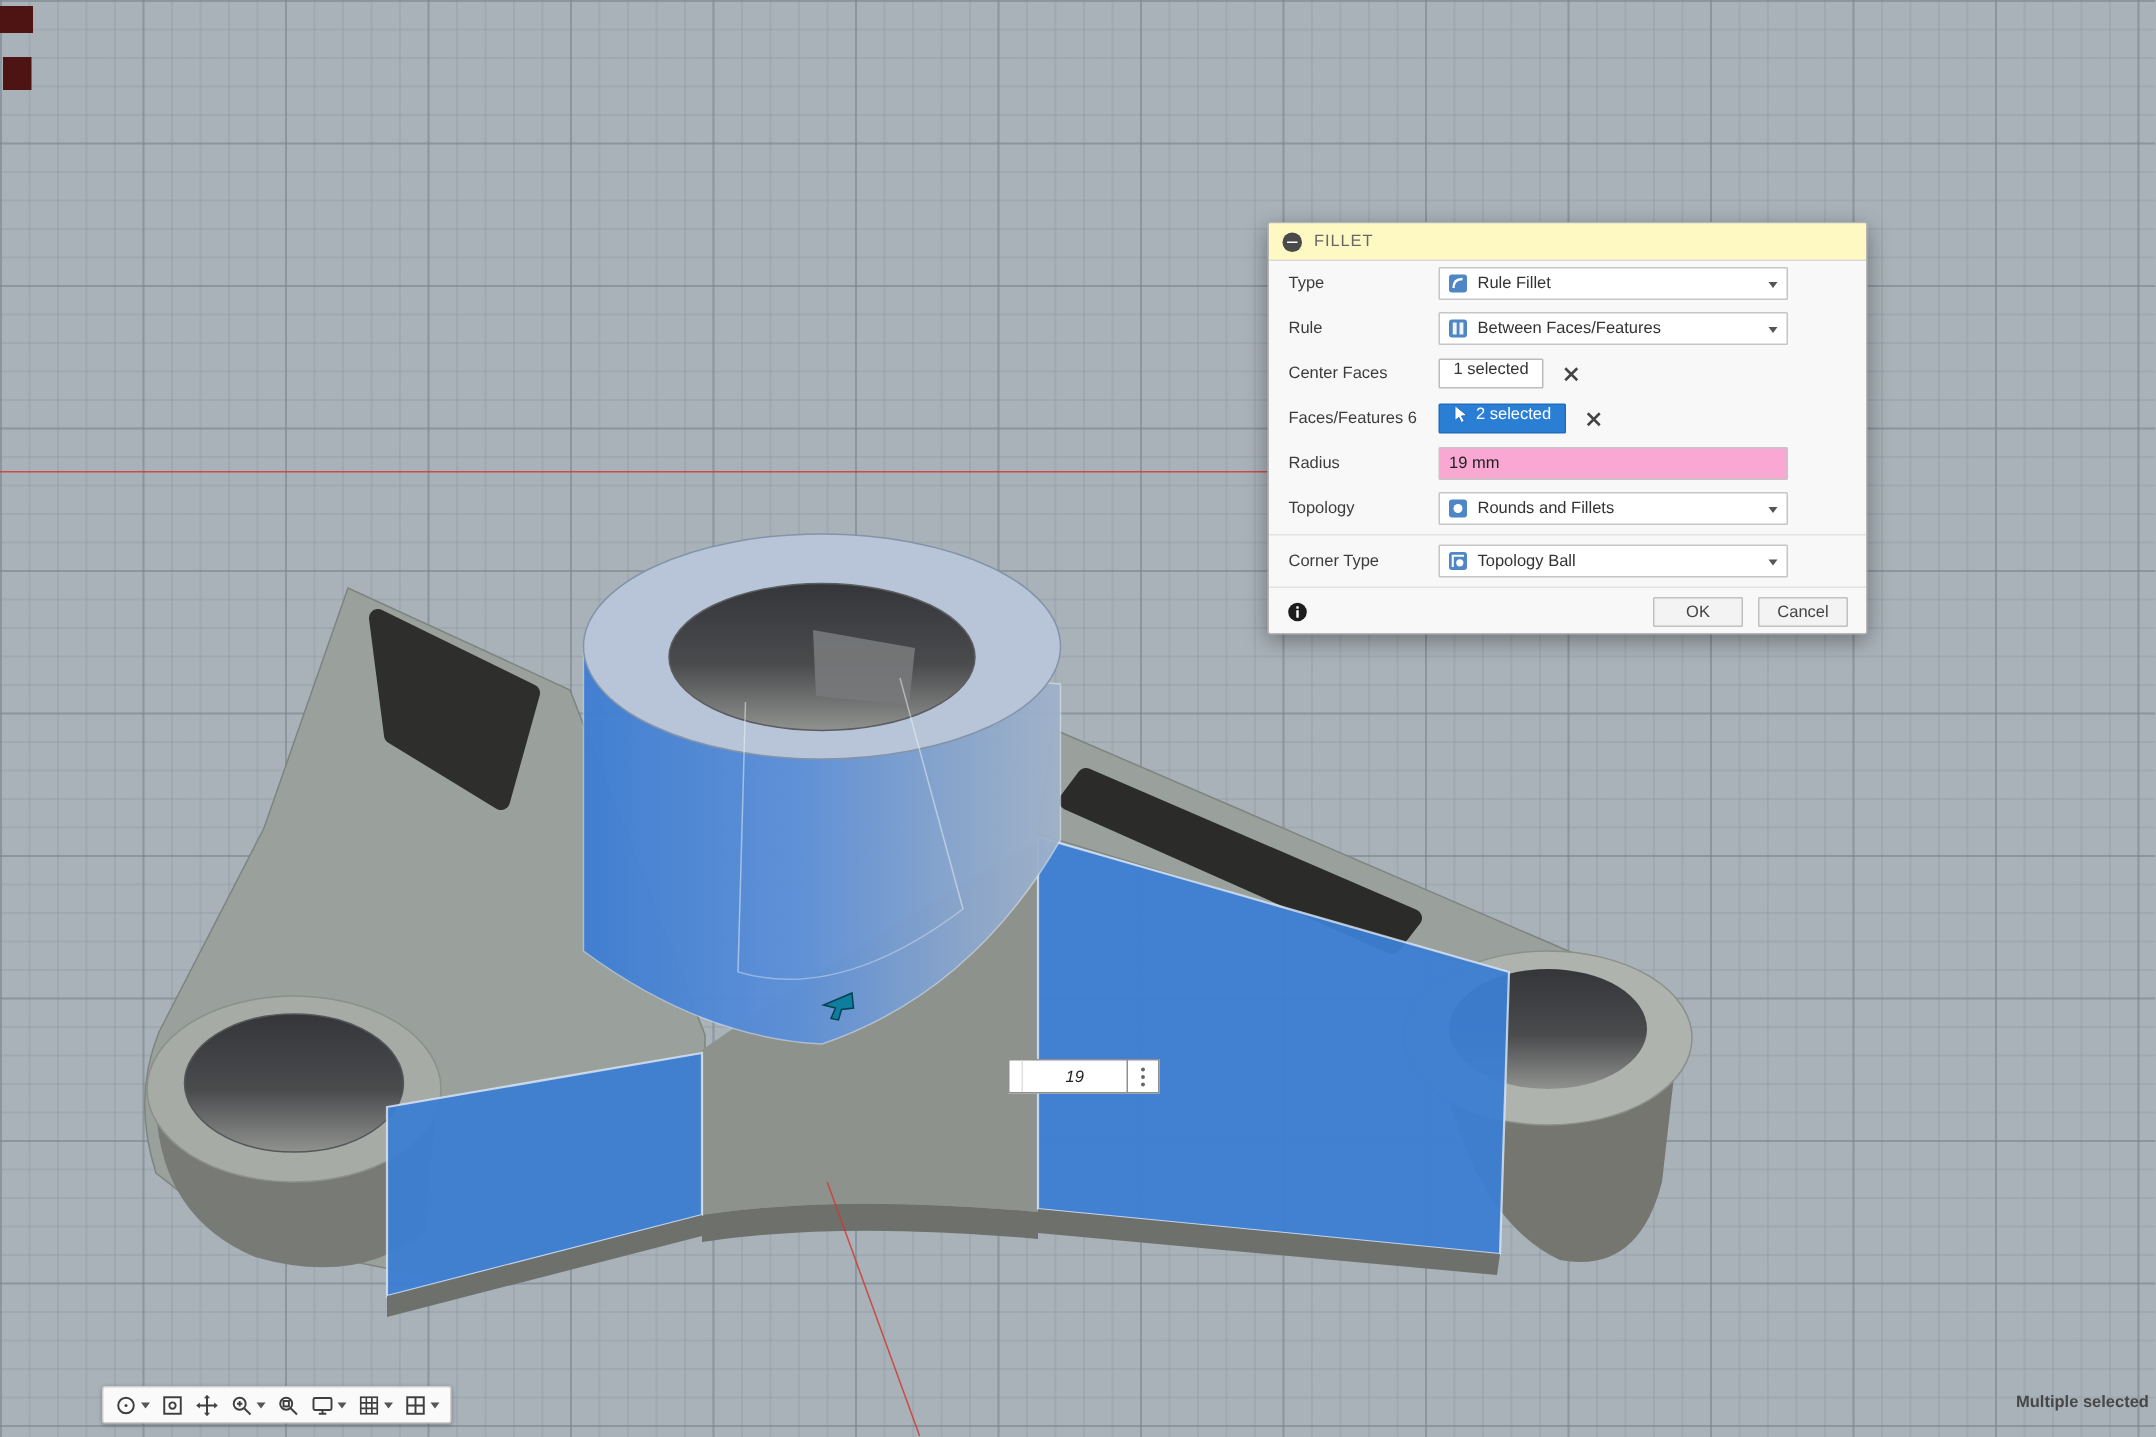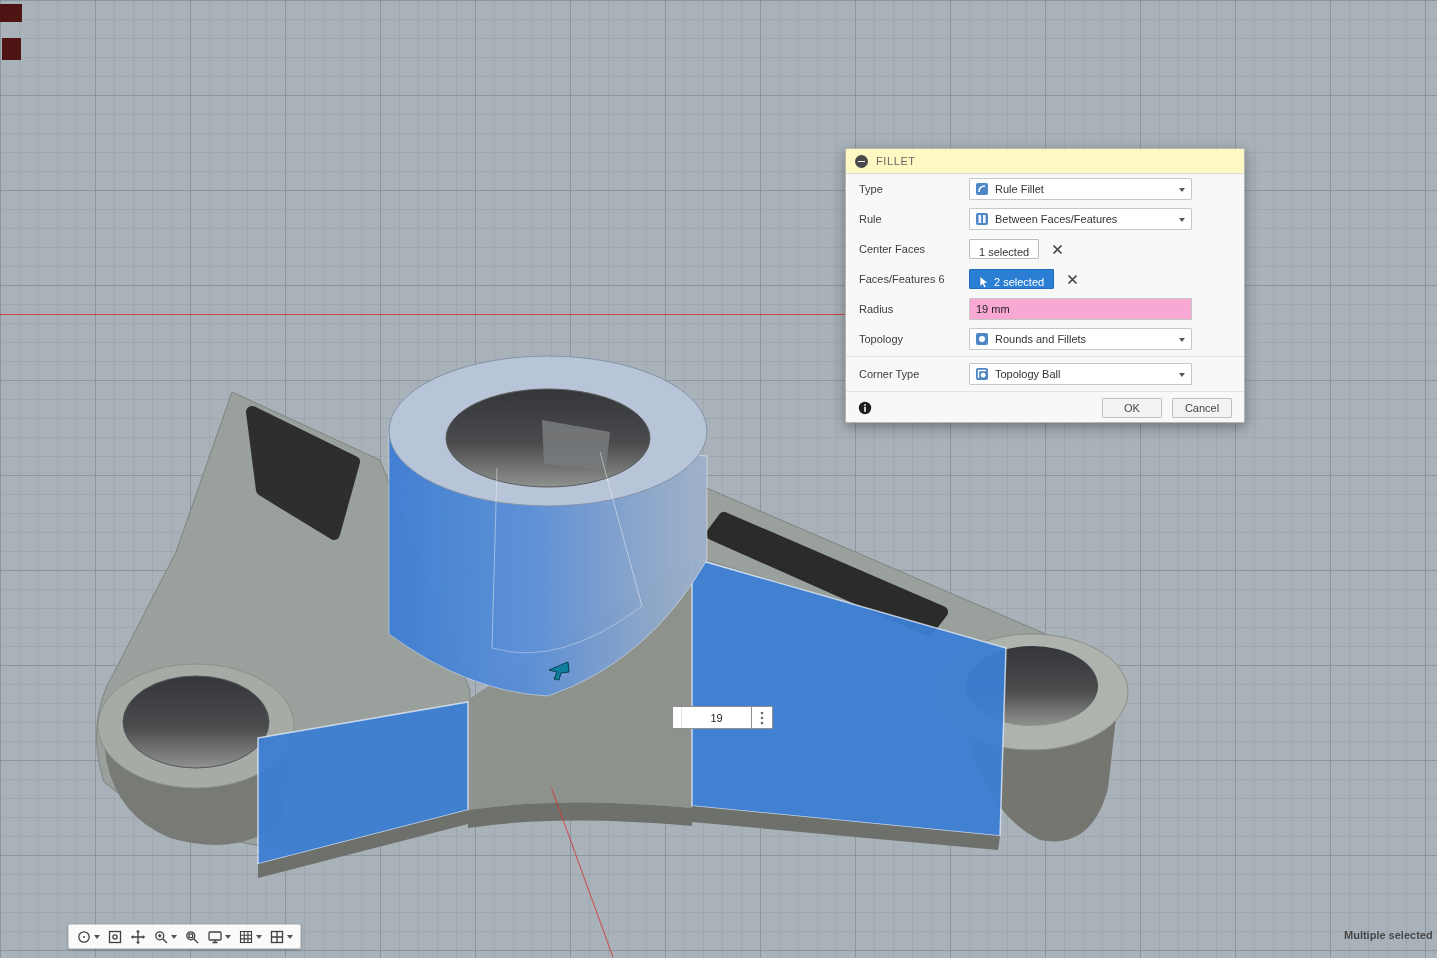--- a/index.html
+++ b/index.html
@@ -32,51 +32,51 @@
     position:absolute;left:845px;top:148px;width:400px;
     background:#f8f8f8;border:1px solid #b5b5b5;border-radius:2px;
     box-shadow:0 4px 14px rgba(0,0,0,.35);
     font-size:11px;color:#3c3c3c;box-sizing:border-box;
   }
   .dlg-header{height:24px;background:#fef9c3;border-bottom:1px solid #d9d9d9;
     display:flex;align-items:center;gap:8px;padding:0 9px;}
   .collapse-dot{width:13px;height:13px;border-radius:50%;background:#4a4a4a;position:relative;cursor:pointer;flex:none;}
   .collapse-dot::after{content:"";position:absolute;left:3px;right:3px;top:6px;height:1px;background:#fff;}
   .dlg-title{color:#666;letter-spacing:.6px;}
-  .drow{height:30px;display:flex;align-items:center;padding:0 52px 0 13px;gap:10px;}
+  .drow{height:30px;display:flex;align-items:center;padding:0 52px 0 13px;}
   .dlabel{width:100px;flex:none;color:#3c3c3c;}
   .dctrl{flex:1;display:flex;align-items:center;gap:12px;}
   .dropdown{
     flex:1;height:22px;background:#fff;border:1px solid #c6c6c6;border-radius:1px;
     display:flex;align-items:center;gap:6px;padding:0 18px 0 5px;position:relative;cursor:pointer;
     color:#333;box-sizing:border-box;
   }
   .dropdown .caret{position:absolute;right:6px;top:9px;width:0;height:0;
     border-left:3.5px solid transparent;border-right:3.5px solid transparent;border-top:4px solid #555;}
   .field-icon{flex:none;display:flex;}
   .sel-btn{height:20px;border:1px solid #bcbcbc;background:#fff;border-radius:1px;
-    padding:0 9px;display:inline-flex;align-items:flex-end;gap:5px;font-size:11px;color:#333;cursor:pointer;}
+    padding:0 9px;display:inline-flex;align-items:flex-start;gap:5px;font-size:11px;color:#333;cursor:pointer;}
   .sel-btn.active{background:#2a7fd4;border-color:#1f6dbd;color:#fff;}
   .x-btn{width:13px;height:13px;display:inline-flex;align-items:center;justify-content:center;cursor:pointer;}
   .text-input{
     flex:1;height:22px;border:1px solid #c6c6c6;border-radius:1px;background:#f9a8d4;
     font-family:"Liberation Sans",sans-serif;font-size:11px;color:#222;padding:0 6px;box-sizing:border-box;outline:none;
   }
   .dsep{border-top:1px solid #e2e2e2;margin:2px 0;}
   .dlg-footer{height:28px;display:flex;align-items:center;padding:0 12px;gap:10px;}
   .footer-spacer{flex:1;}
   .dlg-btn{width:60px;height:20px;background:#f3f3f3;border:1px solid #c0c0c0;border-radius:1px;
     font-family:"Liberation Sans",sans-serif;font-size:11px;color:#444;cursor:pointer;padding:0;}
 
   
   .dim-wrap{position:absolute;left:672px;top:706px;display:flex;}
   .dim-box{width:80px;height:23px;background:#fff;border:1px solid #8f8f8f;display:flex;box-sizing:border-box;}
   .dim-grip{width:8px;border-right:1px solid #e0e0e0;}
   .dim-value{flex:1;border:none;outline:none;text-align:center;font-family:"Liberation Sans",sans-serif;
-    font-size:11px;color:#222;padding:0;background:transparent;width:100%;}
+    font-size:11px;color:#222;padding:0;background:transparent;width:100%;font-style:italic;}
   .dim-handle{width:21px;height:23px;background:#fff;border:1px solid #8f8f8f;border-left:none;
     display:flex;align-items:center;justify-content:center;box-sizing:border-box;cursor:pointer;}
 
   
   .cursor{position:absolute;left:546px;top:660px;}
 
   
   .nav-toolbar{
     position:absolute;left:68px;top:924px;height:25px;
     background:#fafafa;border:1px solid #cfcfcf;border-radius:2px;

